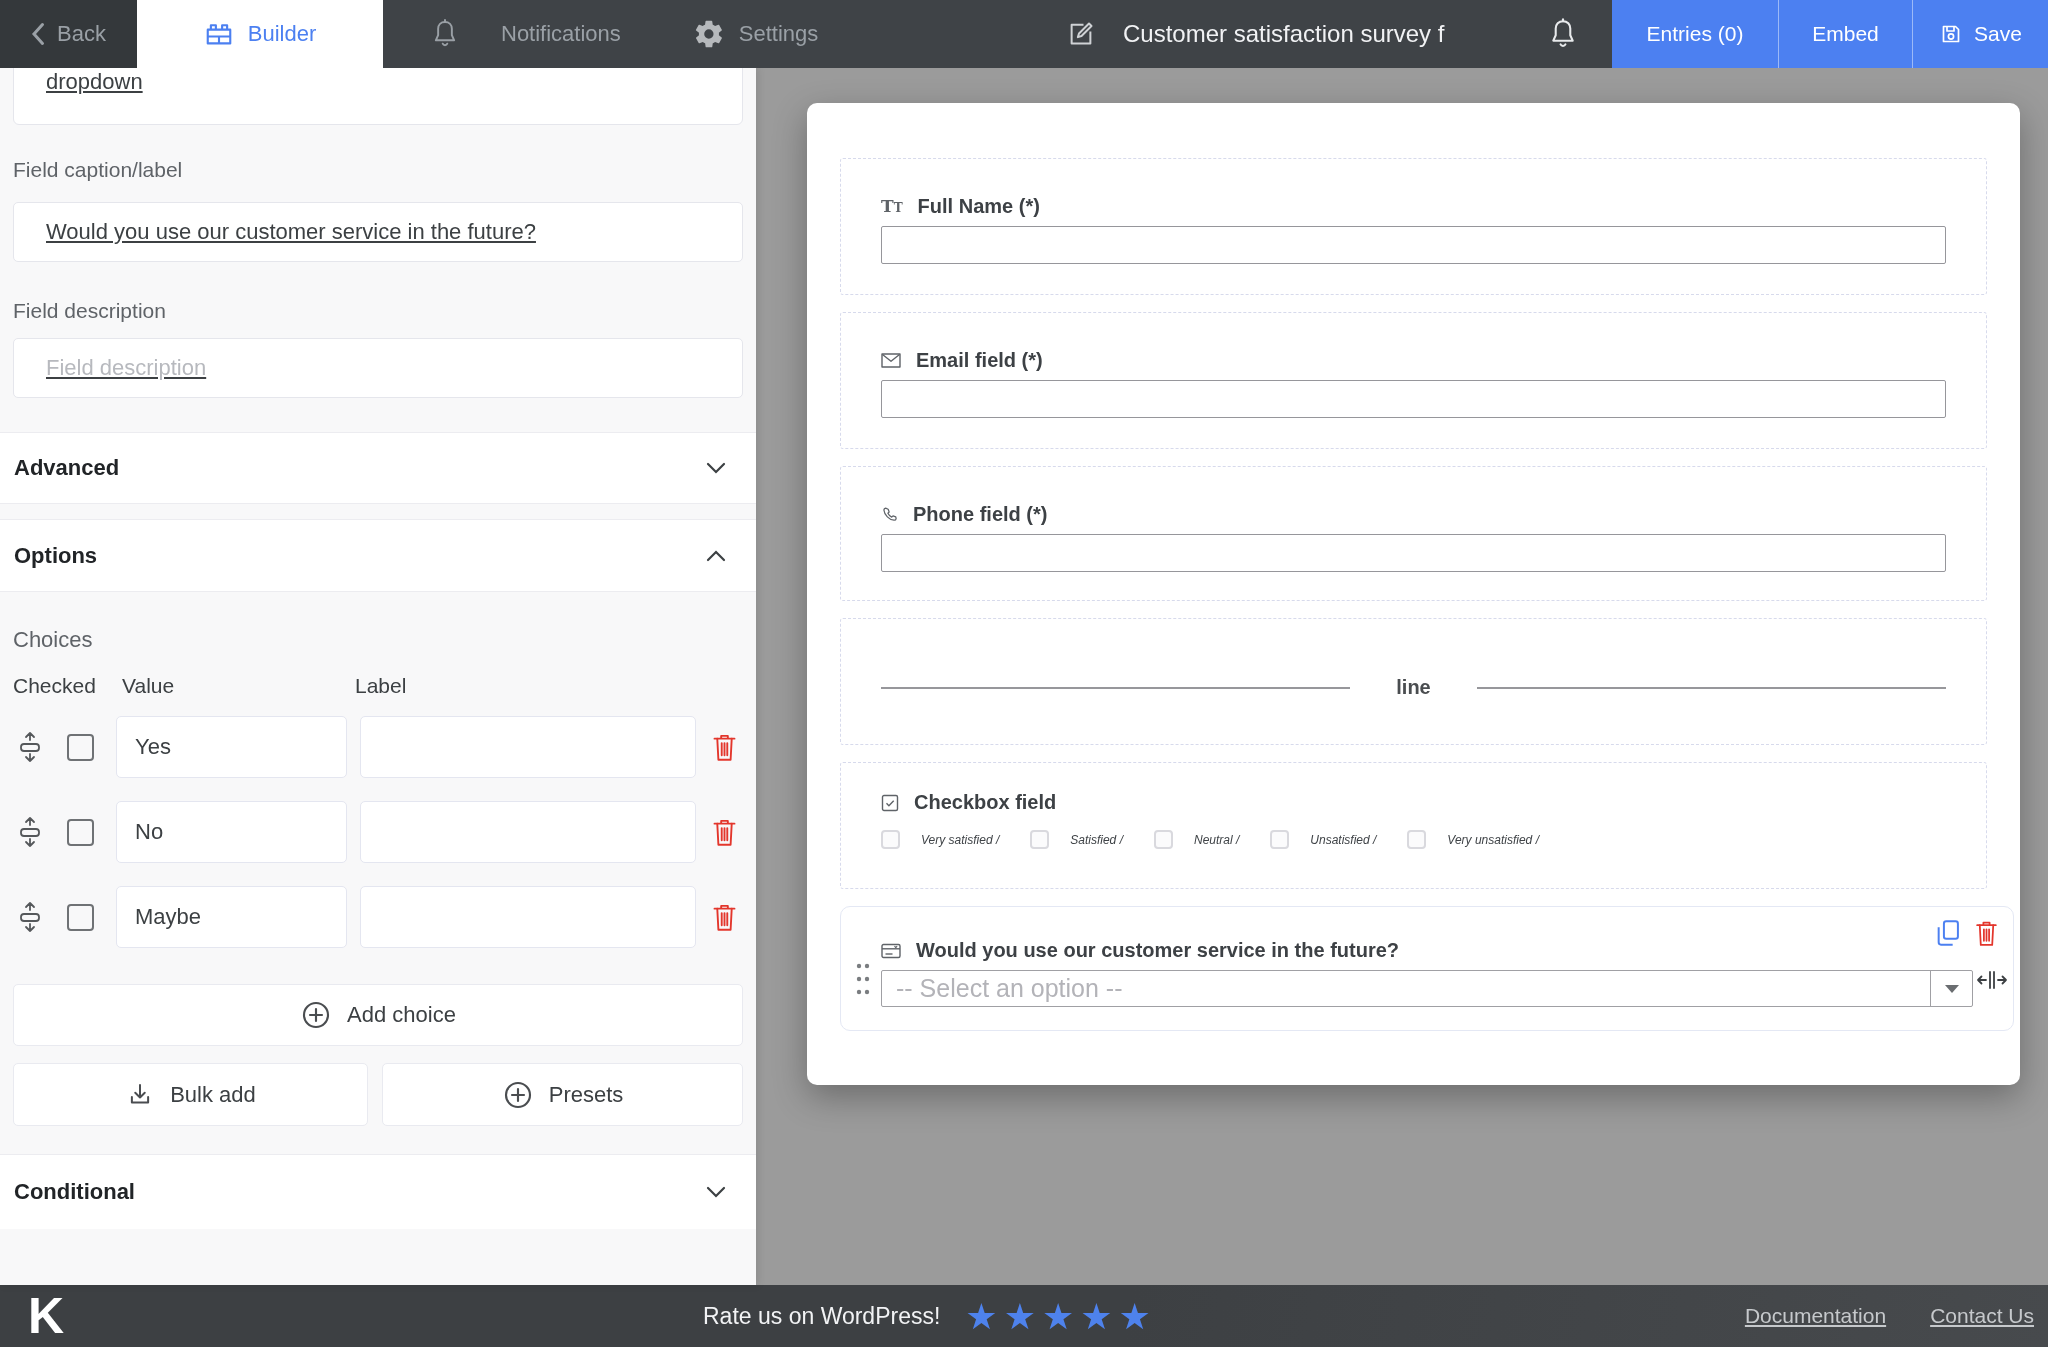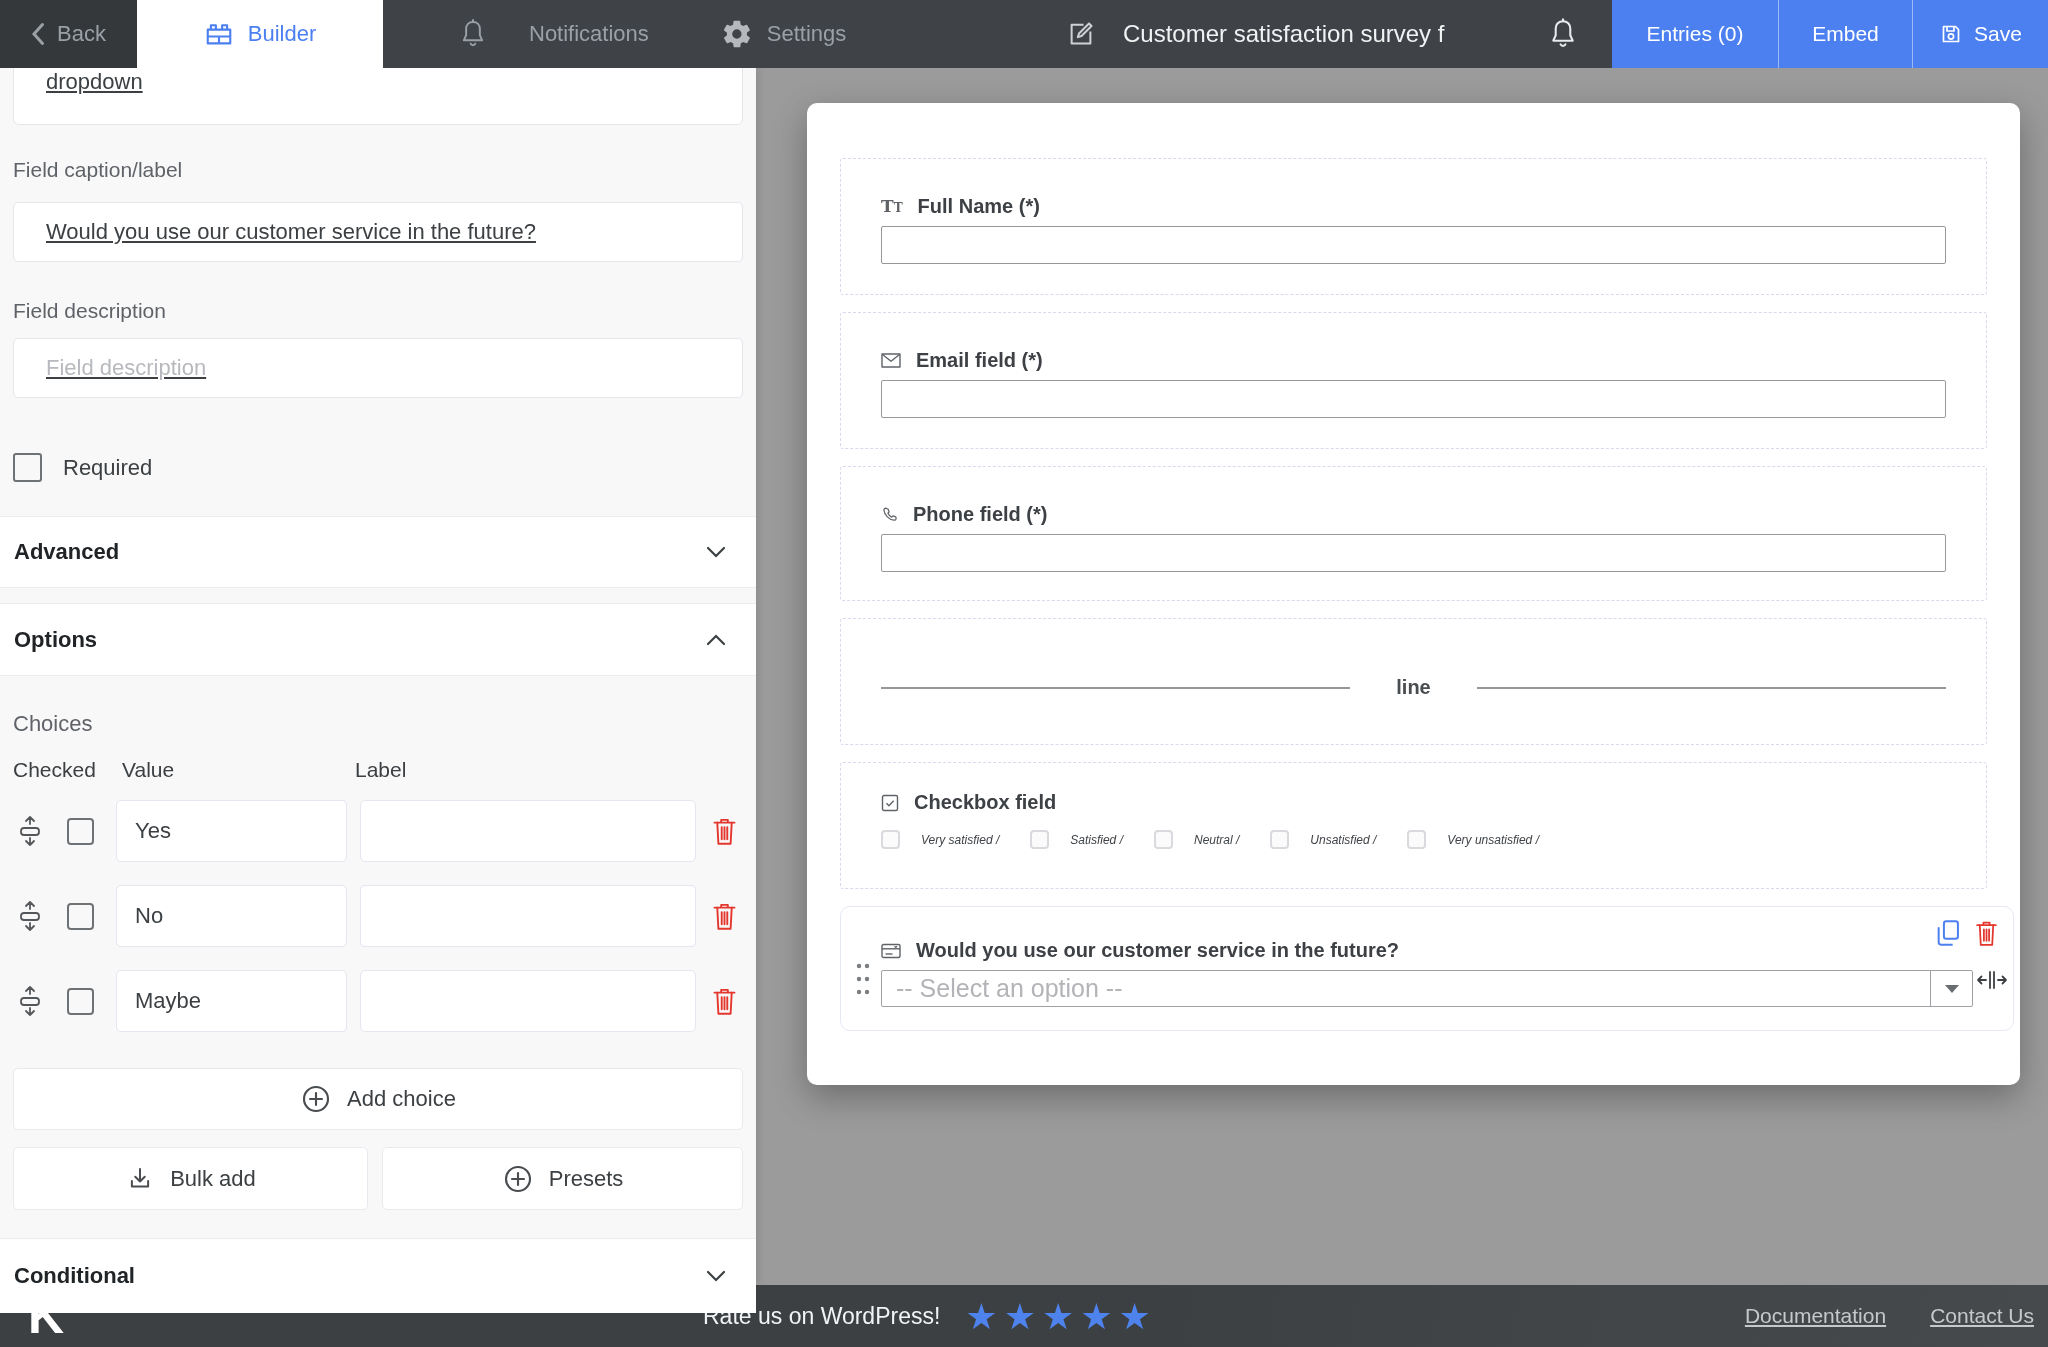--- a/index.html
+++ b/index.html
@@ -5,21 +5,21 @@
   * { margin:0; padding:0; box-sizing:border-box; }
   html,body { width:2048px; height:1347px; overflow:hidden; }
   body { font-family:"Liberation Sans", sans-serif; background:#9b9b9b; }
   svg { display:block; }
 
   
   .topbar { height:68px; background:#3f4347; display:flex; align-items:stretch; position:relative; z-index:20; }
   .back-btn { width:137px; background:#34383b; color:#9aa0a6; display:flex; align-items:center; justify-content:center; gap:12px; font-size:22px; cursor:pointer; }
   .tab { display:flex; align-items:center; gap:14px; color:#9aa0a6; font-size:22px; cursor:pointer; }
   .tab-active { background:#ffffff; color:#4c80f1; width:246px; justify-content:center; }
-  .tab-notifications { padding:0 36px 0 76px;gap:42px; }
+  .tab-notifications { padding:0 36px 0 48px;gap:42px; }
   .tab-settings { padding:0 36px; }
   .title-wrap { position:absolute; left:1066px; top:0; height:68px; display:flex; align-items:center; gap:27px; color:#f1f2f4; font-size:24px; }
   .topbar-bell { position:absolute; left:1548px; top:17px; color:#e8eaec; cursor:pointer; }
   .actions { position:absolute; right:0; top:0; height:68px; display:flex; }
   .action-btn { background:#4c80f1; color:#fff; font-size:21px; display:flex; align-items:center; justify-content:center; gap:11px; cursor:pointer; }
   .btn-entries { width:166px; }
   .btn-embed  { width:134px; border-left:1px solid rgba(255,255,255,.45); }
   .btn-save   { width:136px; border-left:1px solid rgba(255,255,255,.45); }
 
   
@@ -195,24 +195,20 @@
 
   <aside class="sidebar">
     <input class="side-input type-input" value="dropdown" style="">
 
     <div class="side-label lbl-caption">Field caption/label</div>
     <input class="side-input inp-caption" value="Would you use our customer service in the future?" style="">
 
     <div class="side-label lbl-desc">Field description</div>
     <input class="side-input inp-desc" placeholder="Field description" style="">
 
-    <div class="required-row">
-      <span class="req-box"></span>
-      <span class="req-label">Required</span>
-    </div>
 
     <div class="band band-advanced">
       <span class="band-label">Advanced</span>
       <span class="chev">
         <svg width="20" height="12" viewBox="0 0 20 12" fill="none" stroke="currentColor" stroke-width="2.2" stroke-linecap="round">
             <path d="M2 2l8 8 8-8"></path>
           </svg>
       </span>
     </div>
 

